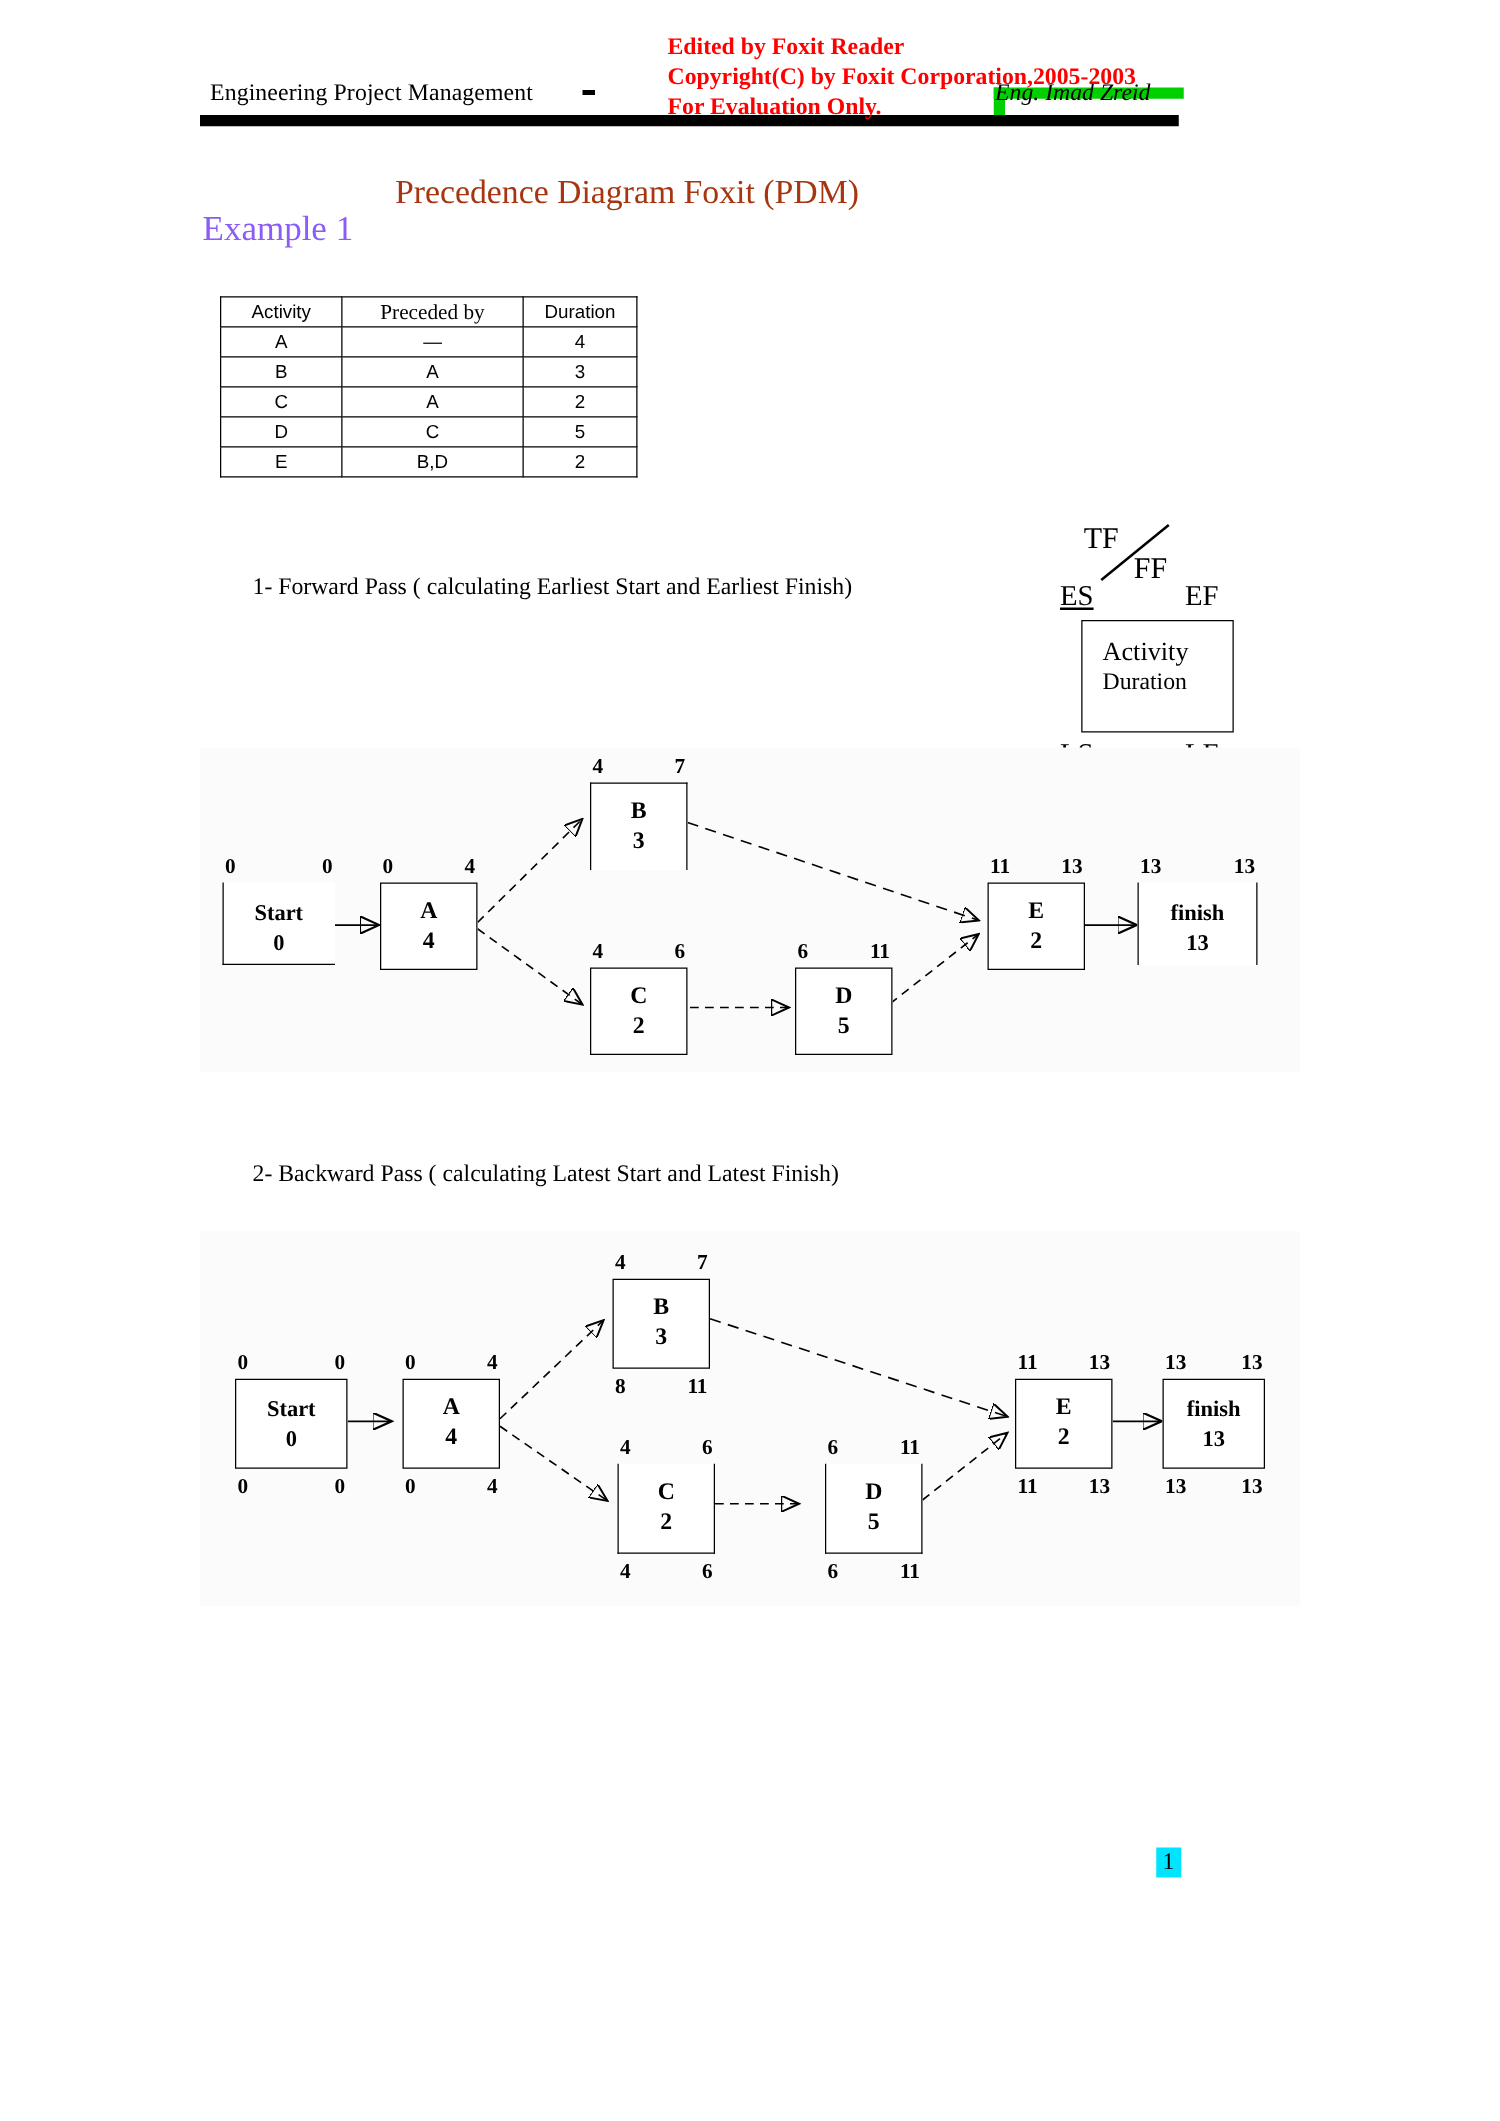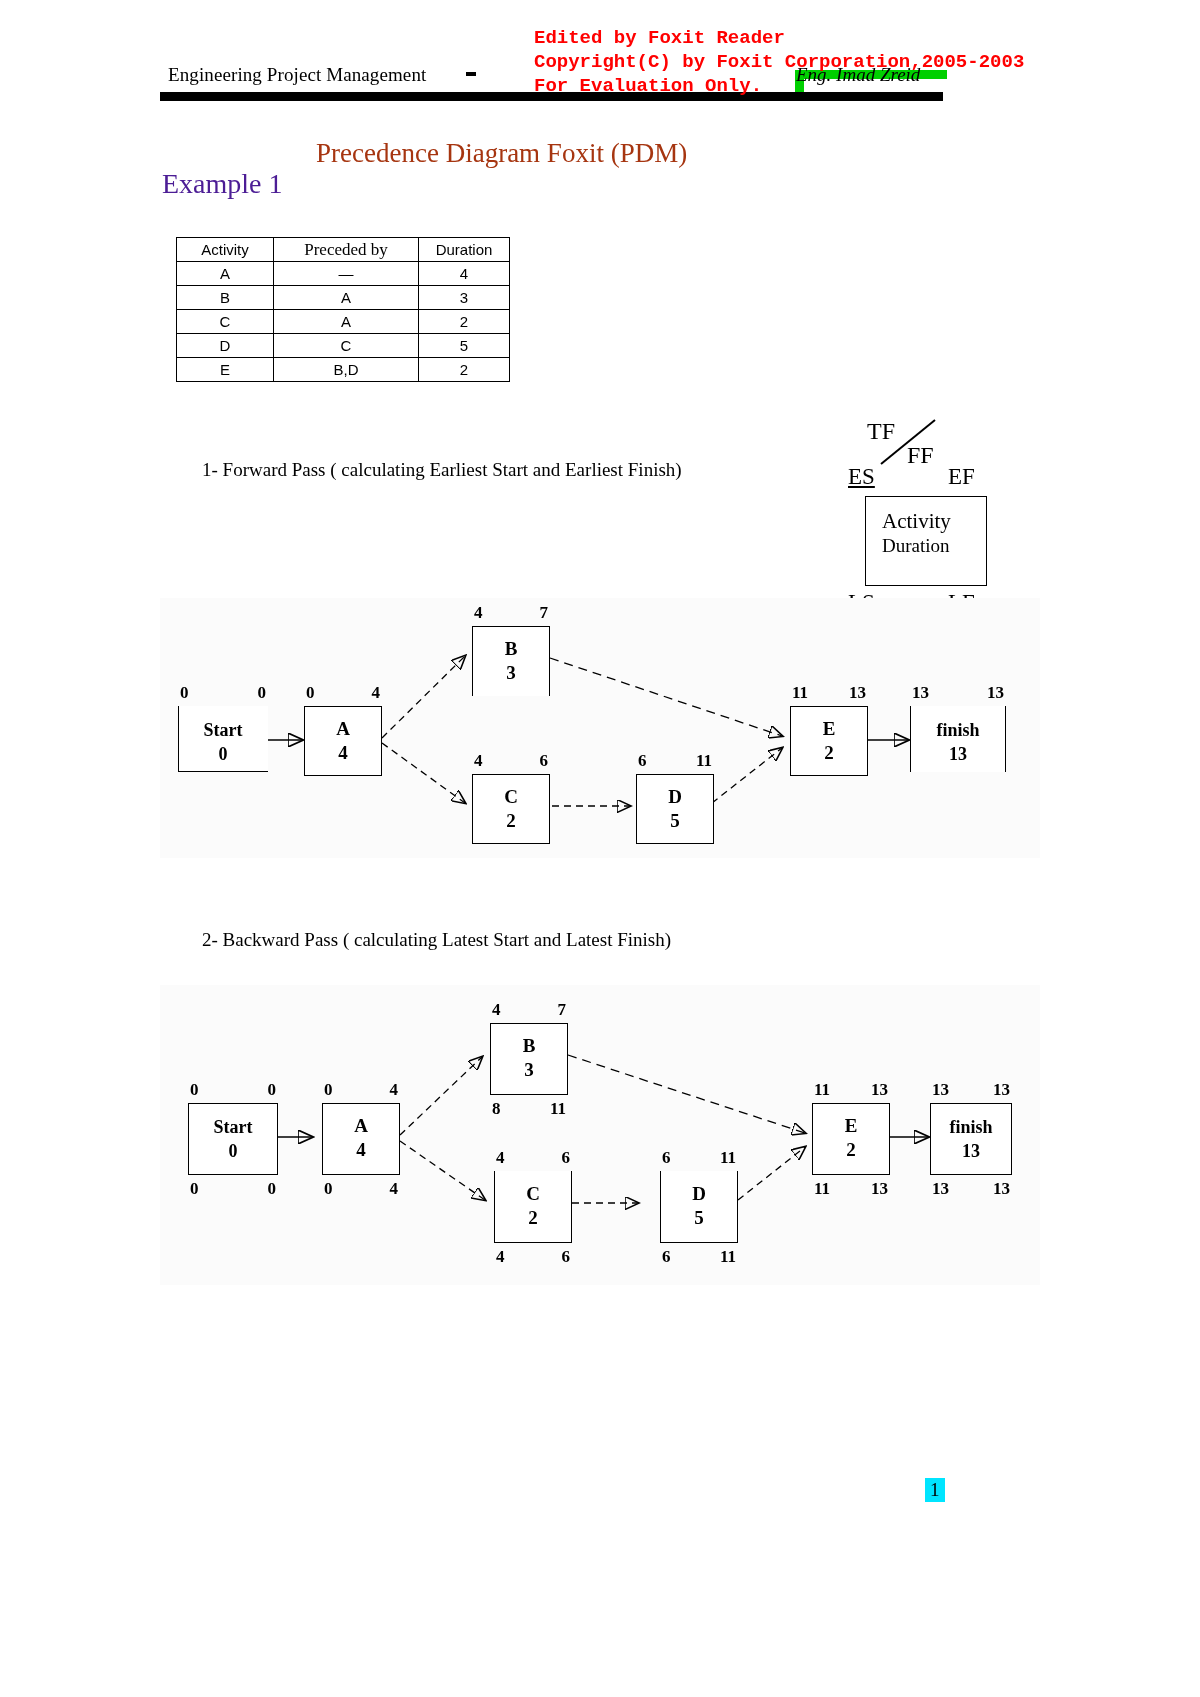--- a/index.html
+++ b/index.html
@@ -34,35 +34,35 @@
     position:absolute;left:795px;top:70px;width:9px;height:22px;background:#00d000;
   }
   .hdr-rule{
     position:absolute;left:160px;top:92px;width:783px;height:9px;background:#000;
   }
 
   
   .foxit{
     position:absolute;left:534px;top:26px;
     color:#ff0000;
-    font-family:Liberation Mono, monospace;
+    font-family:Liberation Serif, serif;
     font-size:19px;font-weight:bold;line-height:24px;
     white-space:nowrap;
   }
 
   
   .doc-title{
     position:absolute;left:316px;top:138px;
     color:#a63510;
     font-family:"Liberation Serif", serif;
     font-size:27px;white-space:nowrap;
   }
   .example{
     position:absolute;left:162px;top:168px;
-    color:#4c1d95;
+    color:#8b5cf6;
     font-family:"Liberation Serif", serif;
     font-size:28px;white-space:nowrap;
   }
 
   
   table.act{
     position:absolute;left:176px;top:237px;
     border-collapse:collapse;
     font-family:"Liberation Sans", sans-serif;
     background:#fff;

